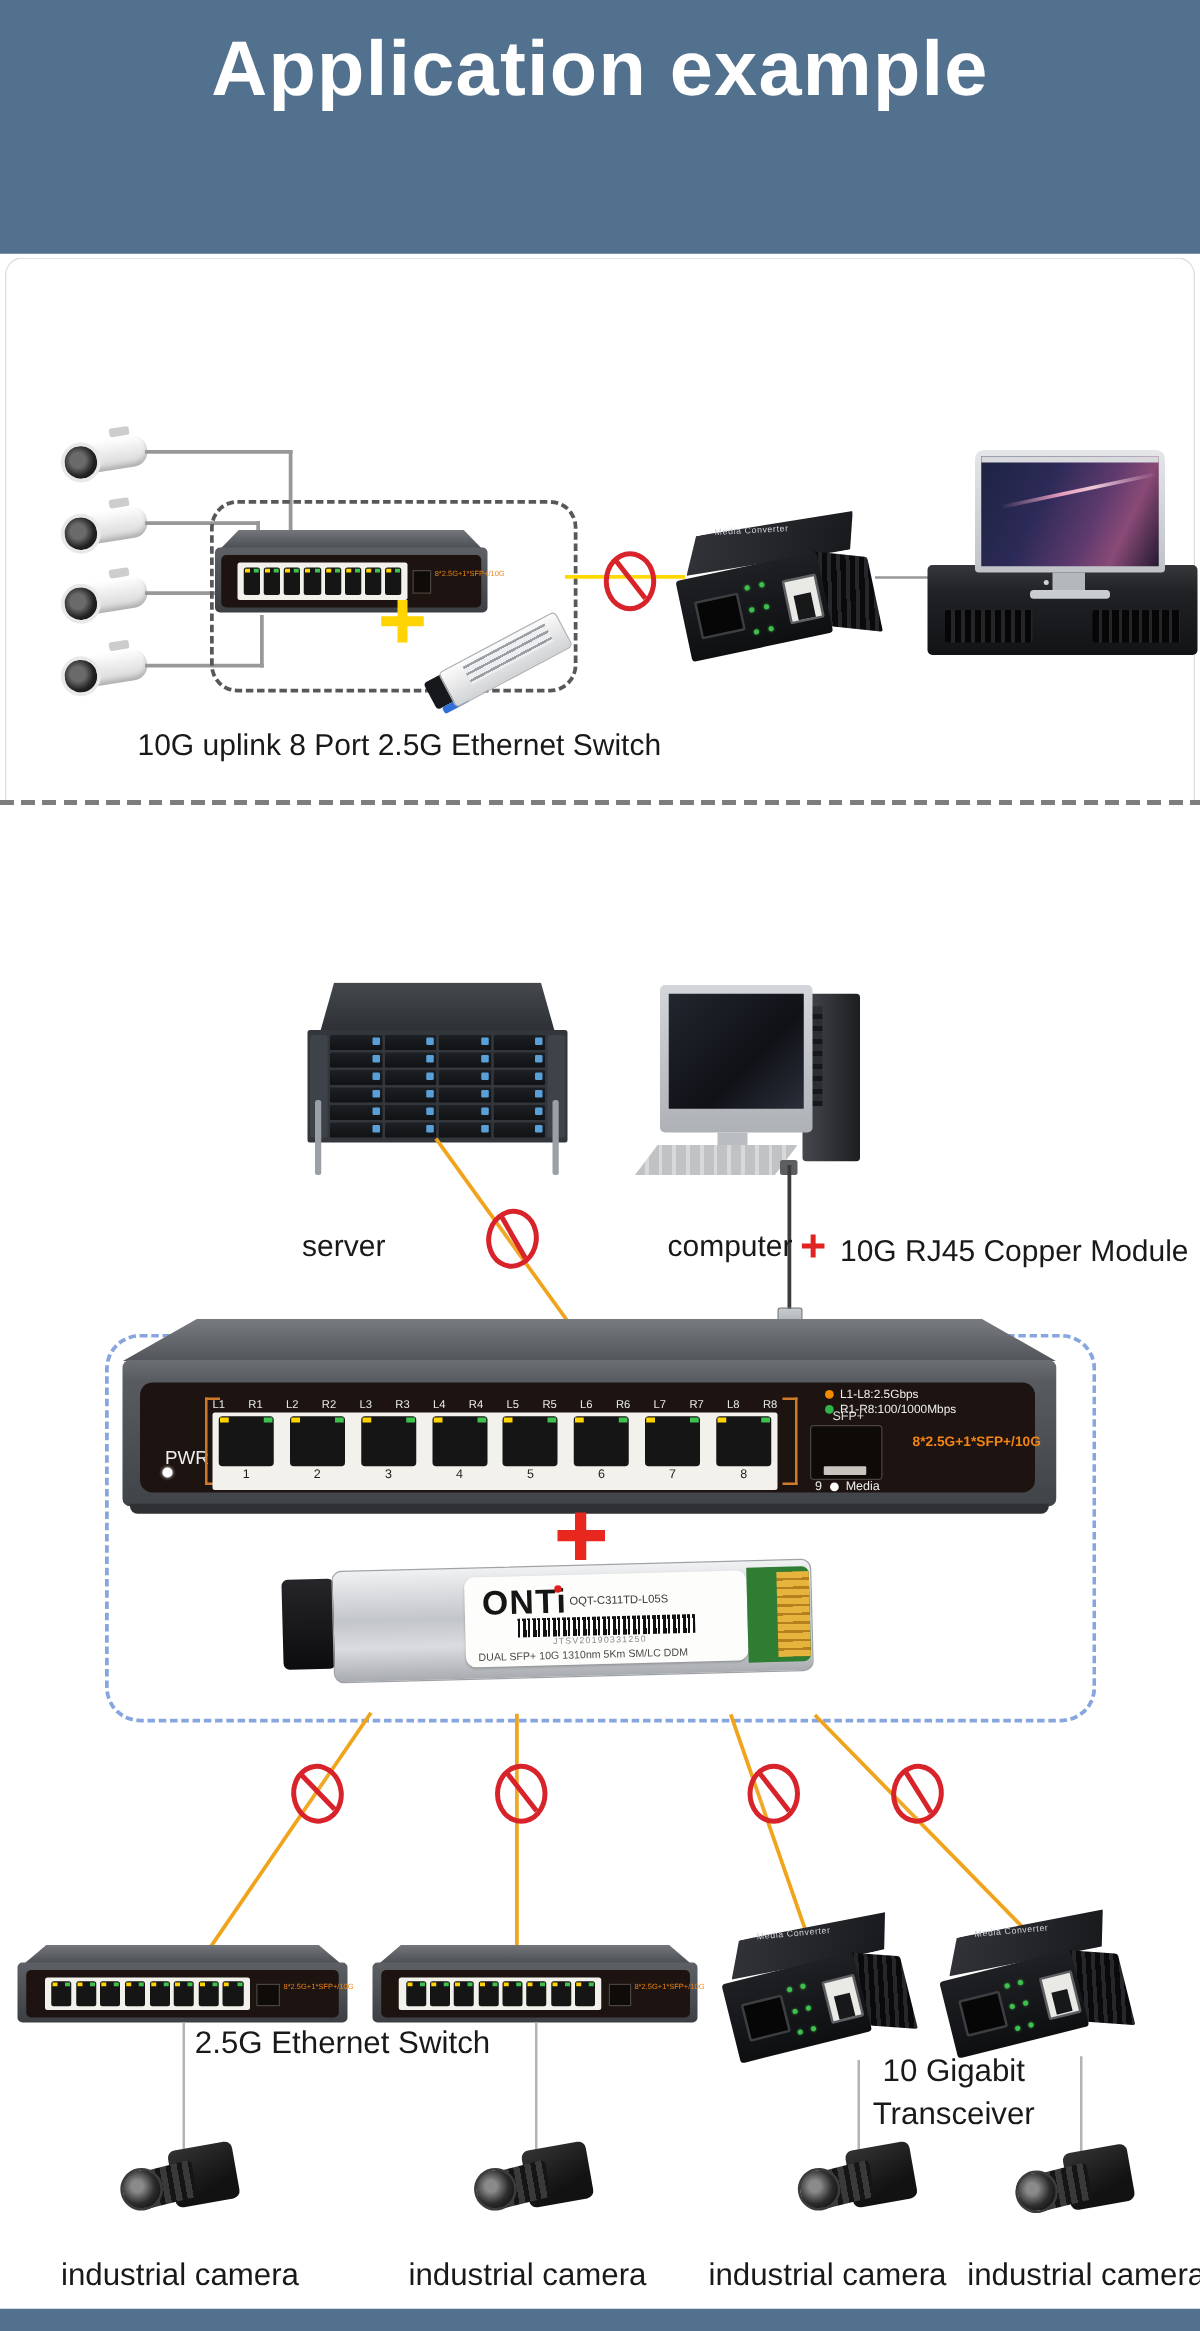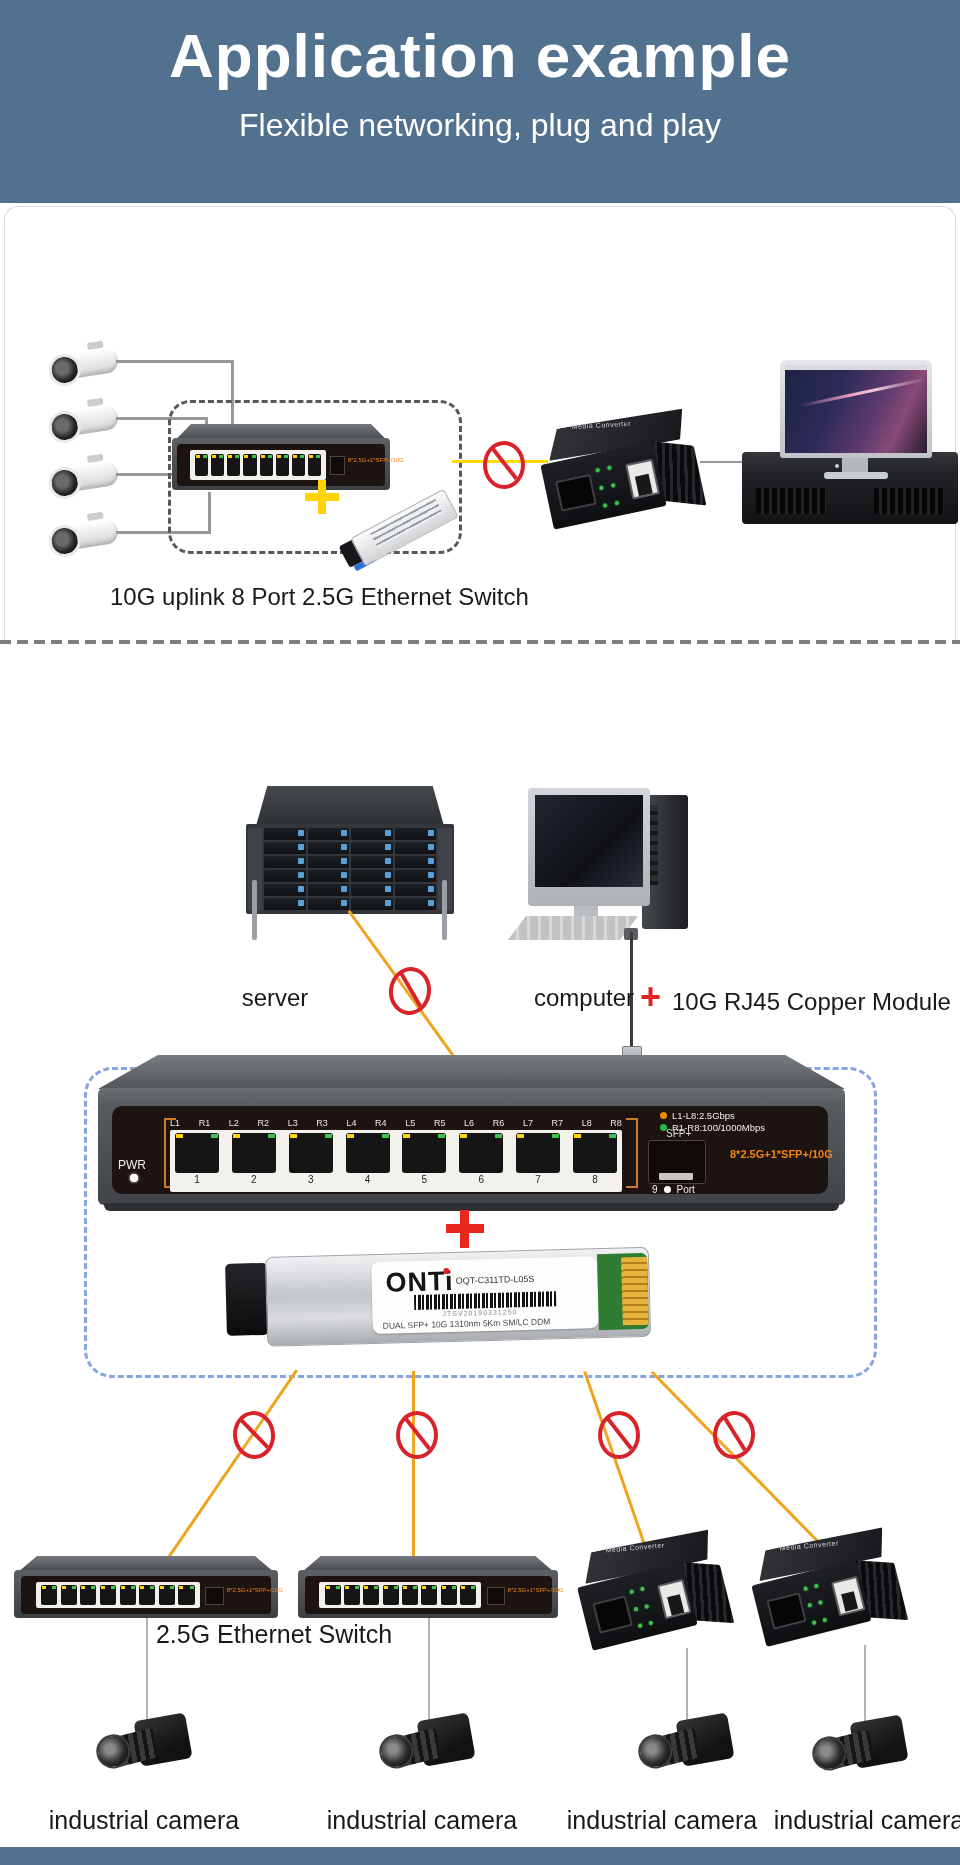--- a/index.html
+++ b/index.html
@@ -49,21 +49,21 @@
   .msw .sfpq{position:absolute;right:19%;top:28%;width:6.5%;height:42%;background:#0e0b09;border:1px solid #4a443e}
   .msw .spec{position:absolute;right:.8%;top:30%;width:17%;font-size:6px;line-height:1.15;color:#f08414}
   .pbody{position:relative;background:#151515;border-radius:2px}
   .pbody .ledL{position:absolute;left:1px;top:1px;width:4px;height:3px;background:#ffd400}
   .pbody .ledR{position:absolute;right:1px;top:1px;width:4px;height:3px;background:#3ec24d}
   
   .bigsw .top3d{position:absolute;left:98px;top:1055px;width:747px;height:34px;background:linear-gradient(180deg,#787b80,#515459);clip-path:polygon(8% 0,92% 0,100% 100%,0 100%)}
   .bigsw .chassis{position:absolute;left:98px;top:1088px;width:747px;height:117px;border-radius:6px;background:linear-gradient(180deg,#6b6e73 0,#585b60 14%,#404348 100%)}
   .bigsw .base{position:absolute;left:104px;top:1203px;width:735px;height:8px;background:#2e3033;border-radius:0 0 6px 6px}
   .bigsw .panel{position:absolute;left:112px;top:1106px;width:716px;height:88px;background:#1d1411;border-radius:10px}
-  .bigsw .pwr{position:absolute;left:118px;top:1158px;width:40px;color:#eee;font-size:12px}
+  .bigsw .pwr{position:absolute;left:132px;top:1158px;width:40px;color:#eee;font-size:15px}
   .bigsw .pwrdot{position:absolute;left:130px;top:1174px;width:8px;height:8px;border-radius:50%;background:#fff;box-shadow:0 0 3px #fff}
   .bigsw .brkL{position:absolute;left:164px;top:1118px;width:10px;height:66px;border:2px solid #cf7a2a;border-right:none}
   .bigsw .brkR{position:absolute;left:626px;top:1118px;width:10px;height:66px;border:2px solid #cf7a2a;border-left:none}
   .bigsw .plabels{position:absolute;left:170px;top:1118px;width:452px;display:flex;justify-content:space-between;color:#e8e8e8;font-size:9px}
   .bigsw .strip{position:absolute;left:170px;top:1130px;width:452px;height:62px;background:#f2f1ec;border-radius:2px;display:flex;justify-content:space-between;align-items:flex-start;padding:3px 5px;box-sizing:border-box}
   .bigsw .pcol{display:flex;flex-direction:column;align-items:center}
   .bigsw .pbody{width:44px;height:40px;border-radius:3px}
   .bigsw .pbody .ledL{width:7px;height:4px}
   .bigsw .pbody .ledR{width:7px;height:4px}
   .bigsw .pnum{font-size:10px;color:#222;margin-top:1px}
@@ -154,21 +154,20 @@
   .plugT{left:624px;top:928px;width:14px;height:12px;background:#5c5e62;border-radius:2px}
   .plugB{left:622px;top:1046px;width:18px;height:28px;background:linear-gradient(180deg,#c6c9cd,#8f9296);border:1px solid #77797d;border-radius:2px}
 </style>
 </head>
 <body>
 
 <div id="stage">
 
   <div class="abs band" id="header">
     <div class="t">Application example</div>
-    <div class="s">Flexible networking, plug and play</div>
   </div>
 
   <div class="abs card"></div>
 
   <div class="cctv" style="left:46px;top:344px">
       <div class="mount"></div>
       <div class="body"></div>
       <div class="lens"></div>
     </div>
   <div class="cctv" style="left:46px;top:401px">
@@ -463,21 +462,21 @@
       </div>
     <div class="legend" style="left:660px;top:1122px">
         <i style="background: rgb(45, 179, 74);"></i>
         <span>R1-R8:100/1000Mbps</span>
       </div>
     <div class="sfplab">SFP+</div>
     <div class="cage"></div>
     <div class="nine">
       <b>9</b>
       <span class="ldot"></span>
-      <b>Port</b>
+      <b>Media</b>
     </div>
     <div class="spec">8*2.5G+1*SFP+/10G</div>
   </div>
 
   <div class="plus red" style="left:446px;top:1210px">
       <i class="h" style="width:38px;height:9px;top:14px"></i>
       <i class="v" style="width:9px;height:38px;left:14px"></i>
     </div>
 
   <div class="sfp2">
@@ -656,20 +655,24 @@
   </div>
 
   <div class="thin" style="left:146px;top:1618px;width:2px;height:104px"></div>
   <div class="thin" style="left:428px;top:1618px;width:2px;height:104px"></div>
   <div class="thin" style="left:686px;top:1648px;width:2px;height:74px"></div>
   <div class="thin" style="left:864px;top:1645px;width:2px;height:77px"></div>
 
   <div class="cap capc" style="left:128px;top:1618px;width:292px;font-size:25px;line-height:33px">
     <div>2.5G Ethernet Switch</div>
   </div>
+  <div class="cap capc" style="left:663px;top:1640px;width:200px;font-size:25px;line-height:34px">
+    <div>10 Gigabit</div>
+    <div>Transceiver</div>
+  </div>
 
   <div class="icam" style="left:96px;top:1720px">
       <div class="body"></div>
       <div class="barrel"></div>
       <div class="front"></div>
     </div>
   <div class="icam" style="left:379px;top:1720px">
       <div class="body"></div>
       <div class="barrel"></div>
       <div class="front"></div>

